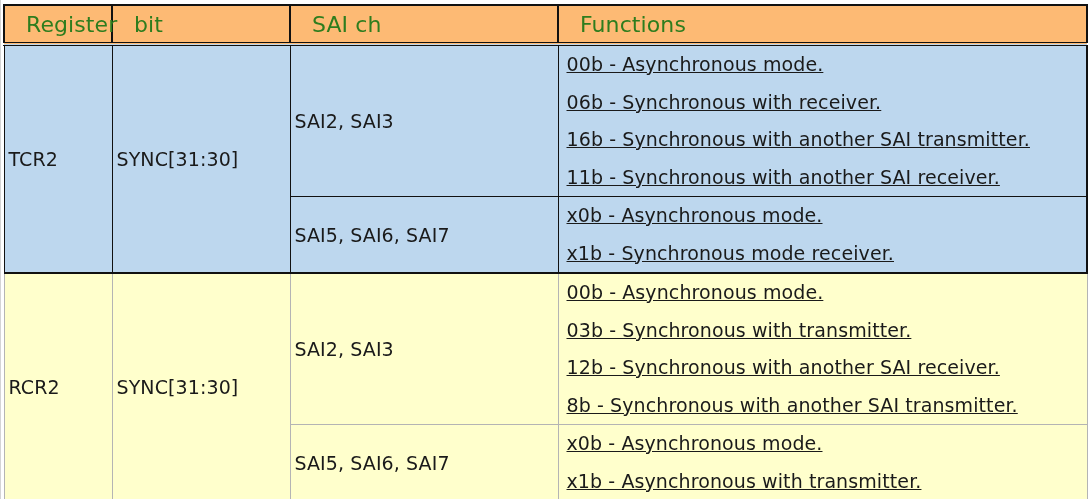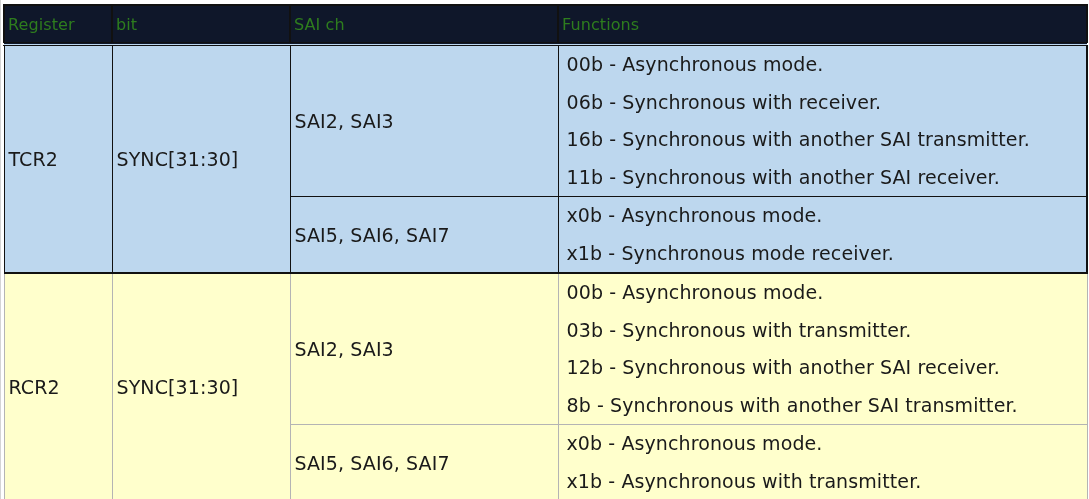--- a/index.html
+++ b/index.html
@@ -7,27 +7,27 @@
          font-family: "DejaVu Sans", "Liberation Sans", sans-serif; }
   .grid-bg { position: absolute; inset: 0;
     background-image:
       linear-gradient(to right, #d4d4d4 1px, transparent 1px);
     background-size: 1089px 499px; }
   table.sheet { position: absolute; left: 3px; top: 4px; border-collapse: collapse;
     table-layout: fixed; width: 1083px; }
   table.sheet td { padding: 0 0 0 4px; vertical-align: middle; white-space: nowrap;
     font-size: 19px; color: #1a1a1a; letter-spacing: 0.1px; }
   col.c1 { width: 108px; } col.c2 { width: 178px; } col.c3 { width: 268px; } col.c4 { width: 529px; }
-  tr.hdr td { background: #0f172a; color: #2e7d1e; height: 36px; border: 2px solid #111;
-    border-bottom: 4px double #111; font-size: 16px; padding-left: 3px; }
+  tr.hdr td { background: #fdba74; color: #2e7d1e; height: 36px; border: 2px solid #111;
+    border-bottom: 4px double #111; font-size: 22px; padding-left: 21px; }
   .blue td { background: #bdd7ee; border: 1.5px solid #111; }
   .yellow td { background: #ffffcc; border: 1.5px solid #b4b4b4; }
   .yellow.first td { border-top: 2px solid #111; }
   td.center { text-align: left; padding-left: 0; }
-  td.fn { padding: 0; }
+  td.fn { padding: 0; text-decoration: underline; }
   .fn-line { height: 37.5px; line-height: 37.5px; padding-left: 4px; }
   .blue td.right, .yellow td.right { border-right-width: 2px; }
 </style>
 </head>
 <body>
 
 <div class="grid-bg"></div>
 
 <table class="sheet">
   <colgroup>

